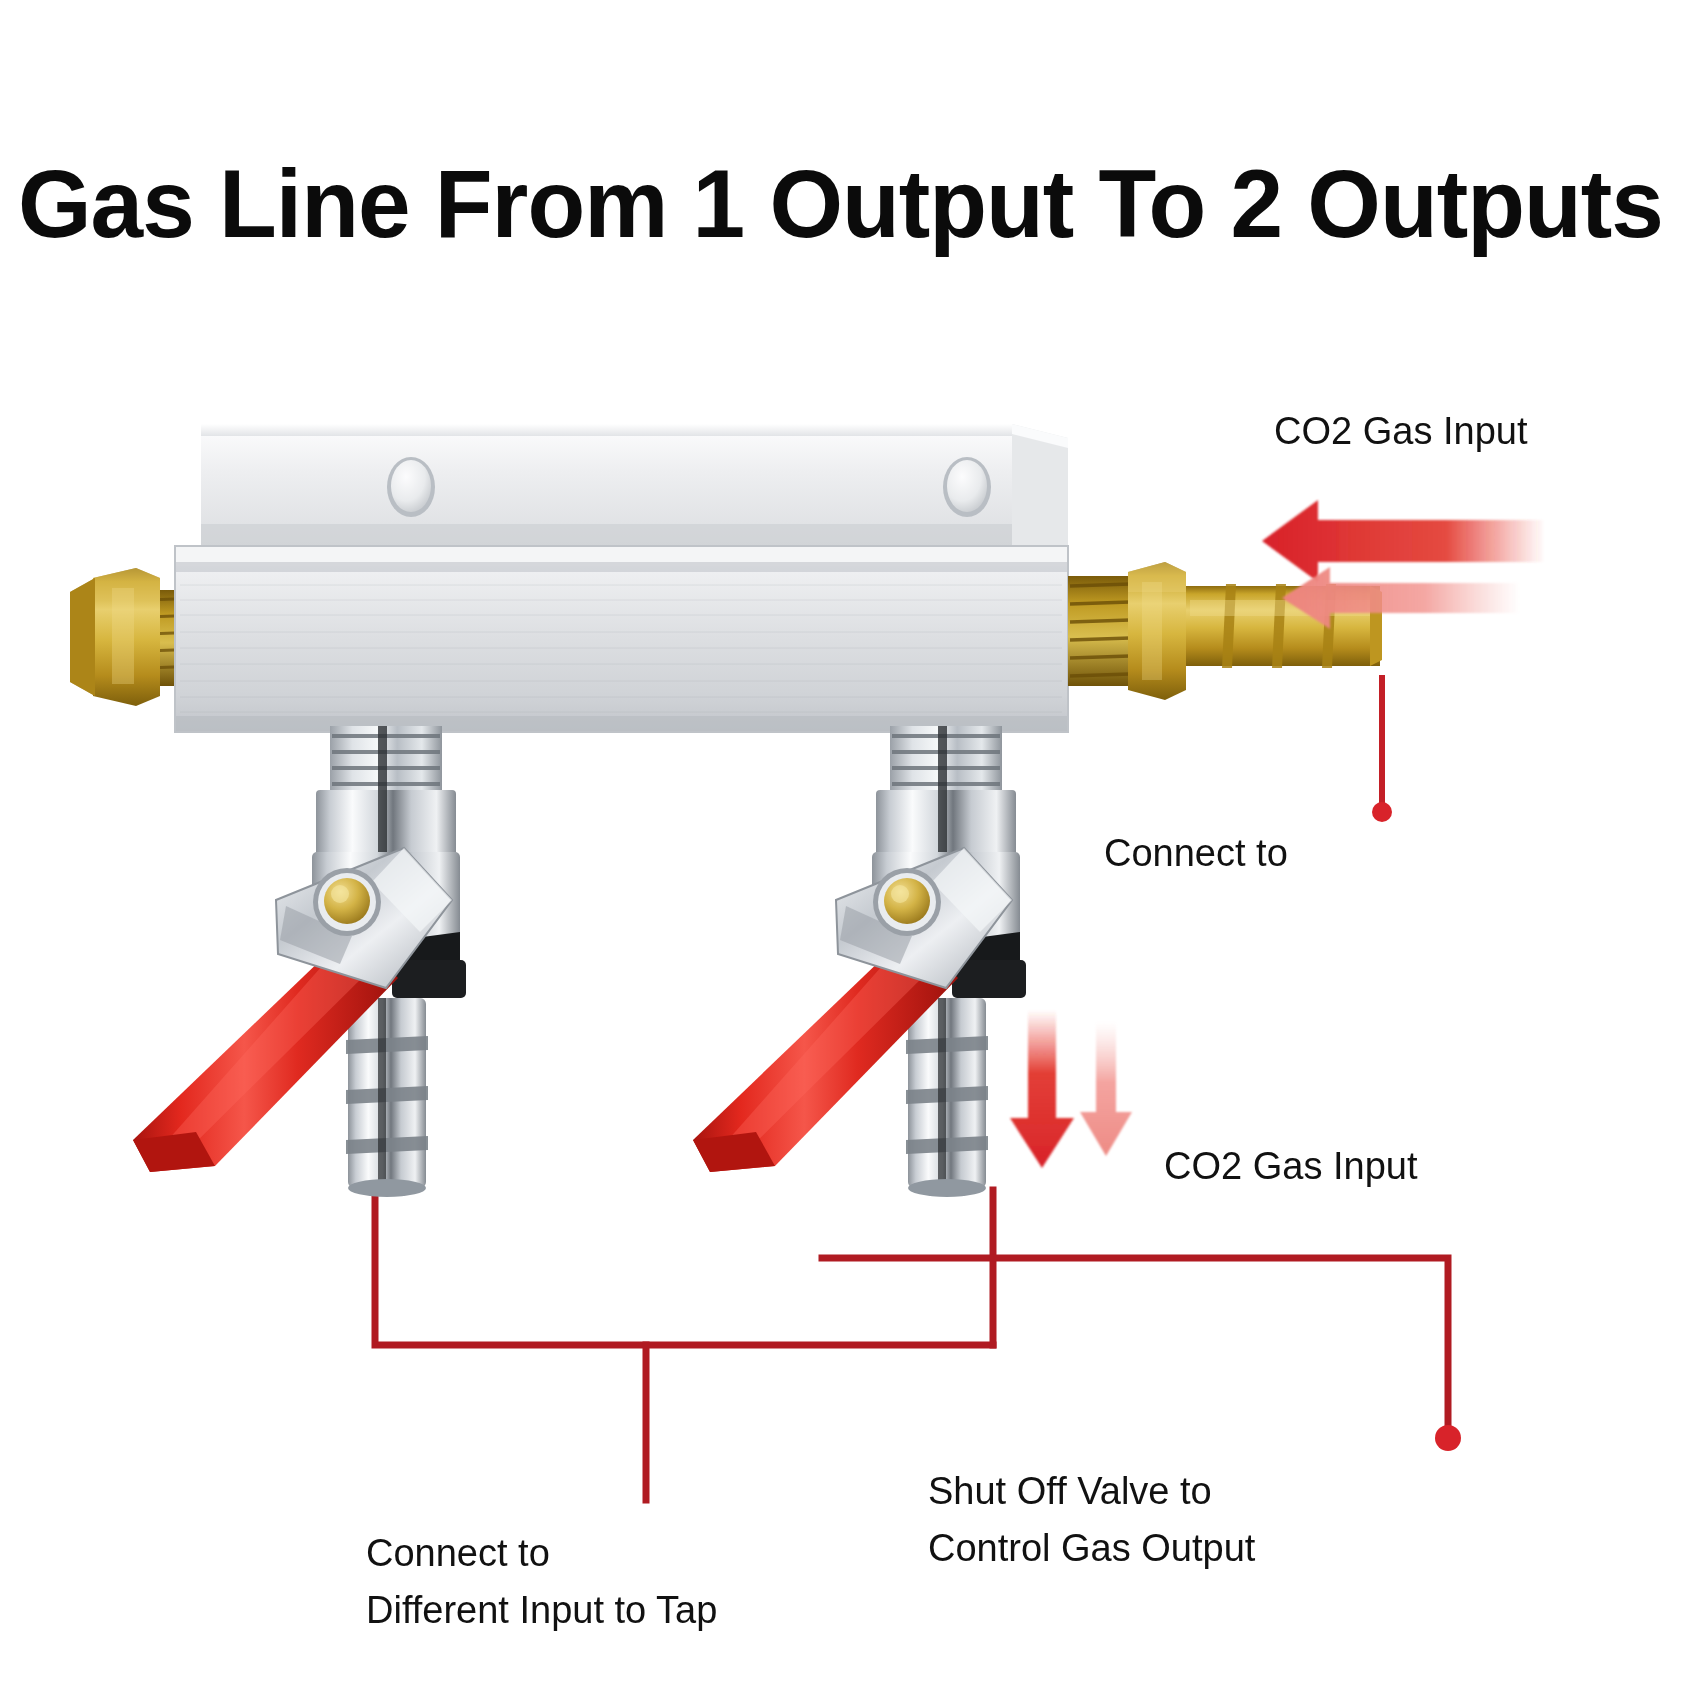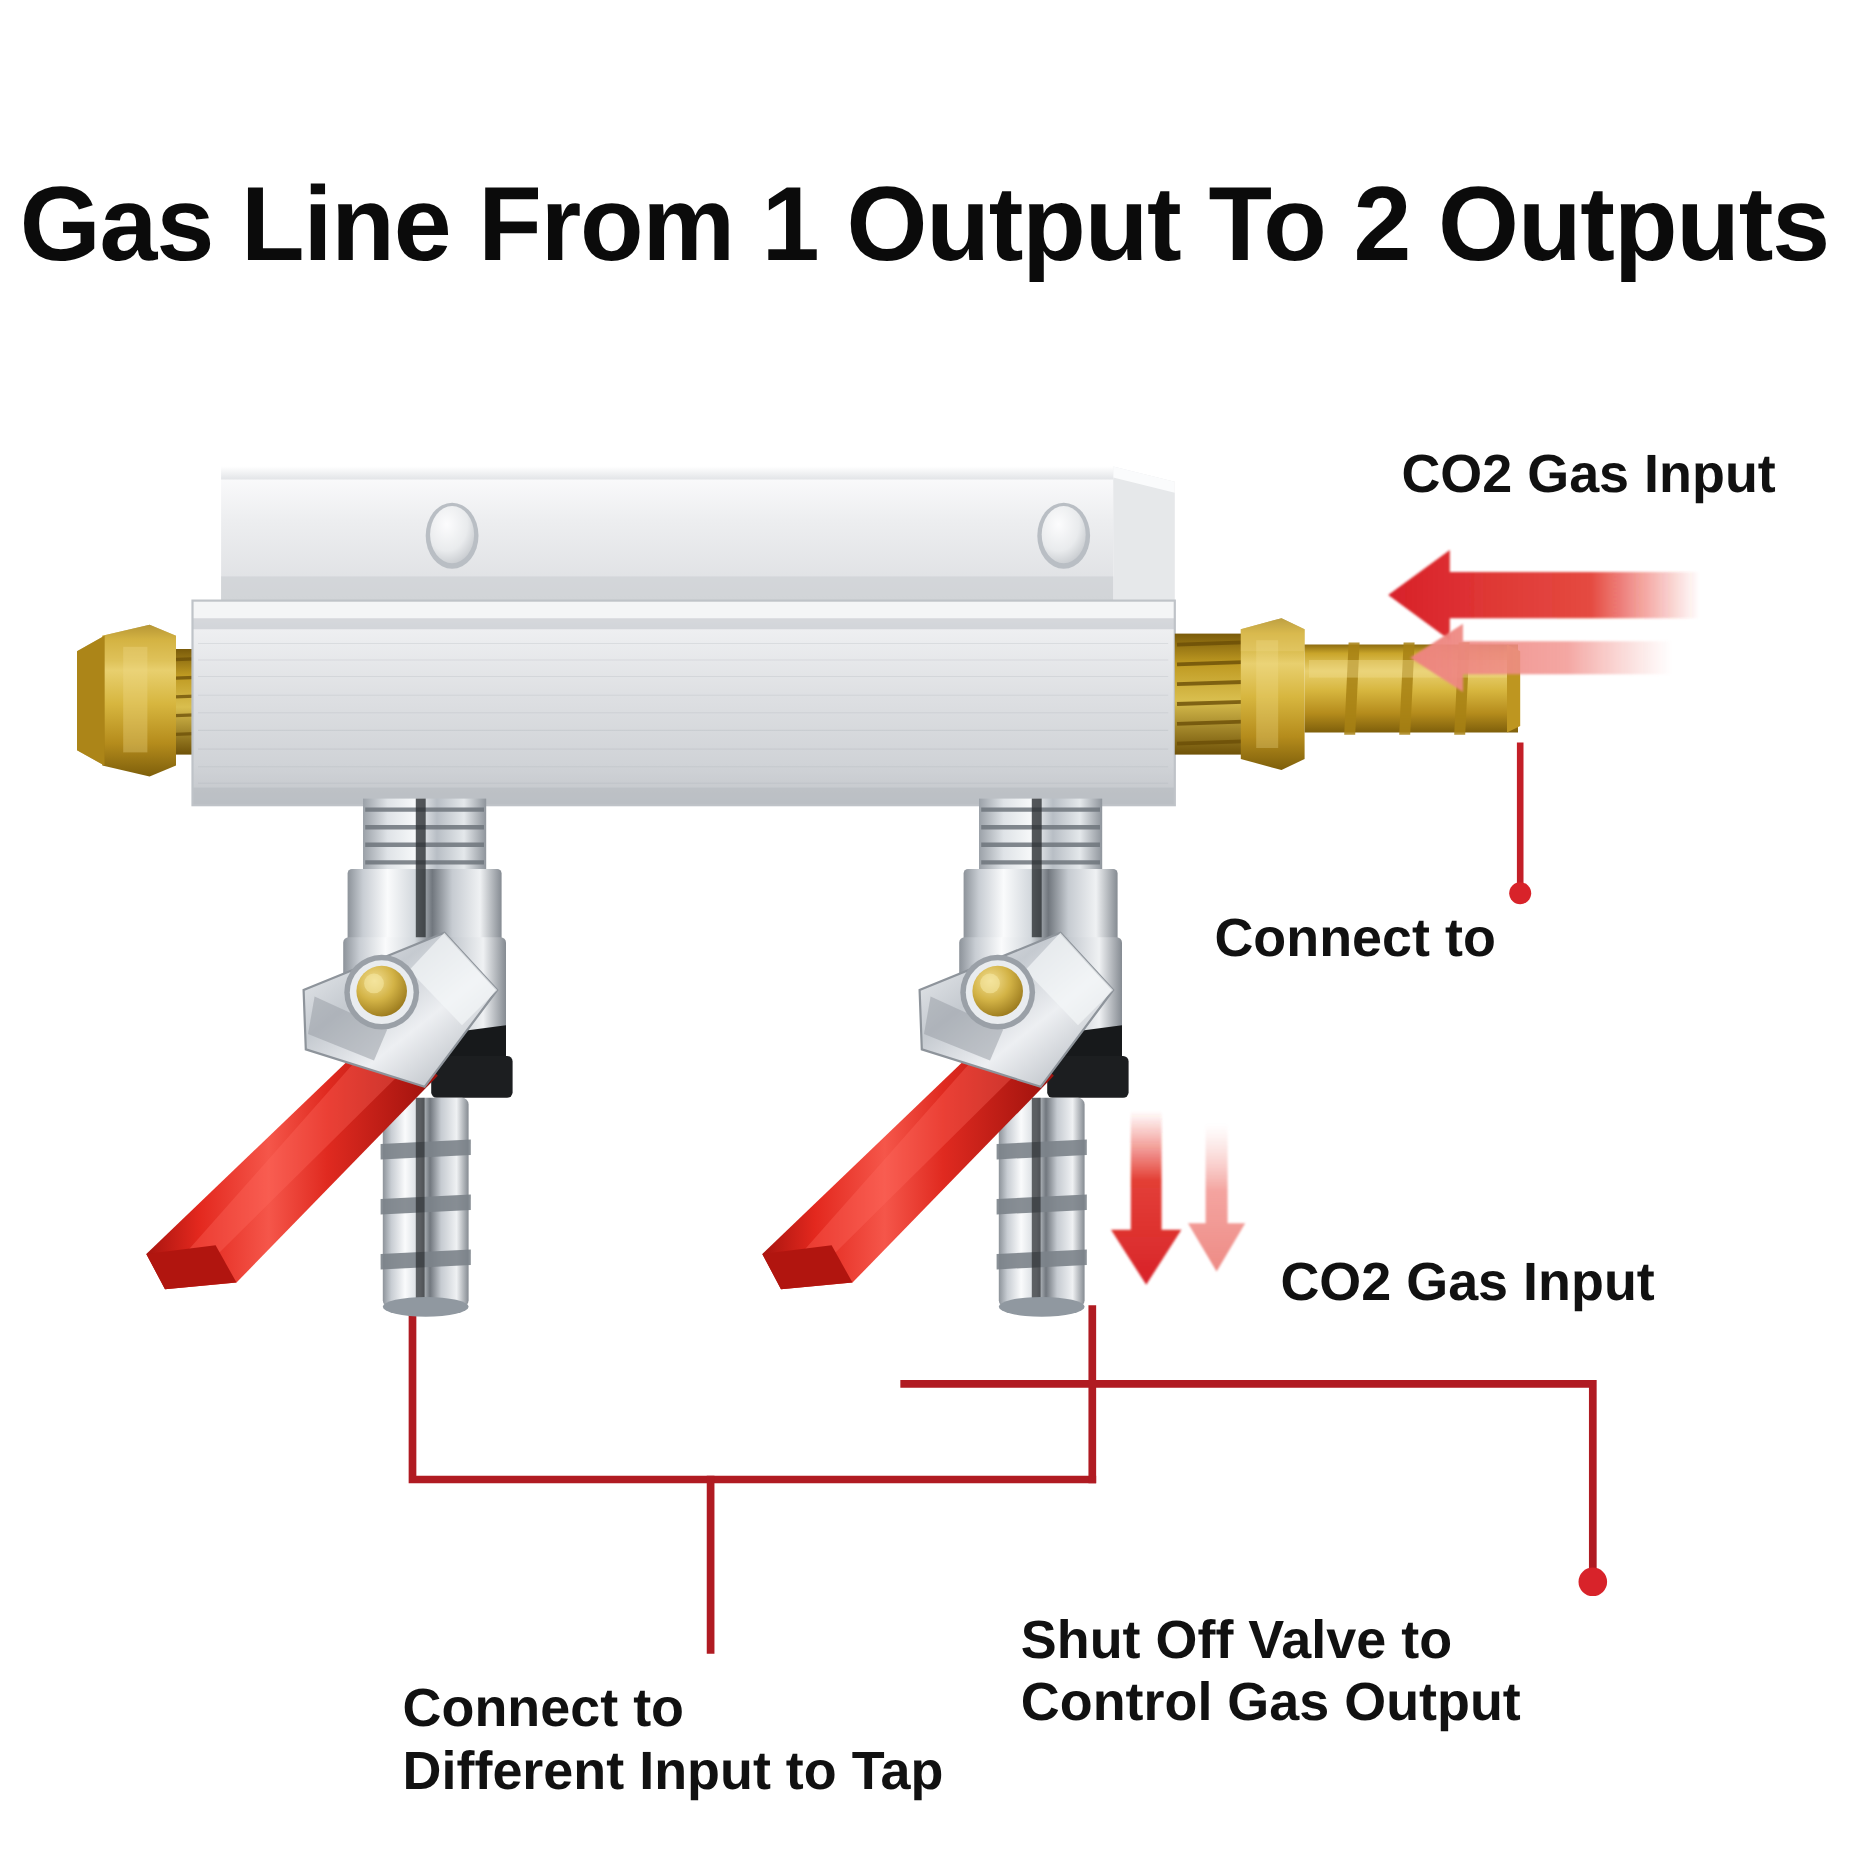--- a/index.html
+++ b/index.html
@@ -18,21 +18,21 @@
     font-size:96px;line-height:108px;
     font-weight:700;
     color:#0b0b0b;
     letter-spacing:-1px;
     transform:scaleX(0.985);
     transform-origin:left top;
     white-space:nowrap;
   }
 
   
-  .lbl{position:absolute;color:#111;font-size:49px;line-height:57px;white-space:nowrap;font-weight:bold;}
+  .lbl{position:absolute;color:#111;font-size:38px;line-height:57px;white-space:nowrap;}
   .lbl.ctr{text-align:left;}
   .red-tx{color:#C8202F;}
 
   
   #art{position:absolute;left:0;top:0;width:1700px;height:1700px;}
 </style>
 </head>
 <body>
 
 <div id="stage">

